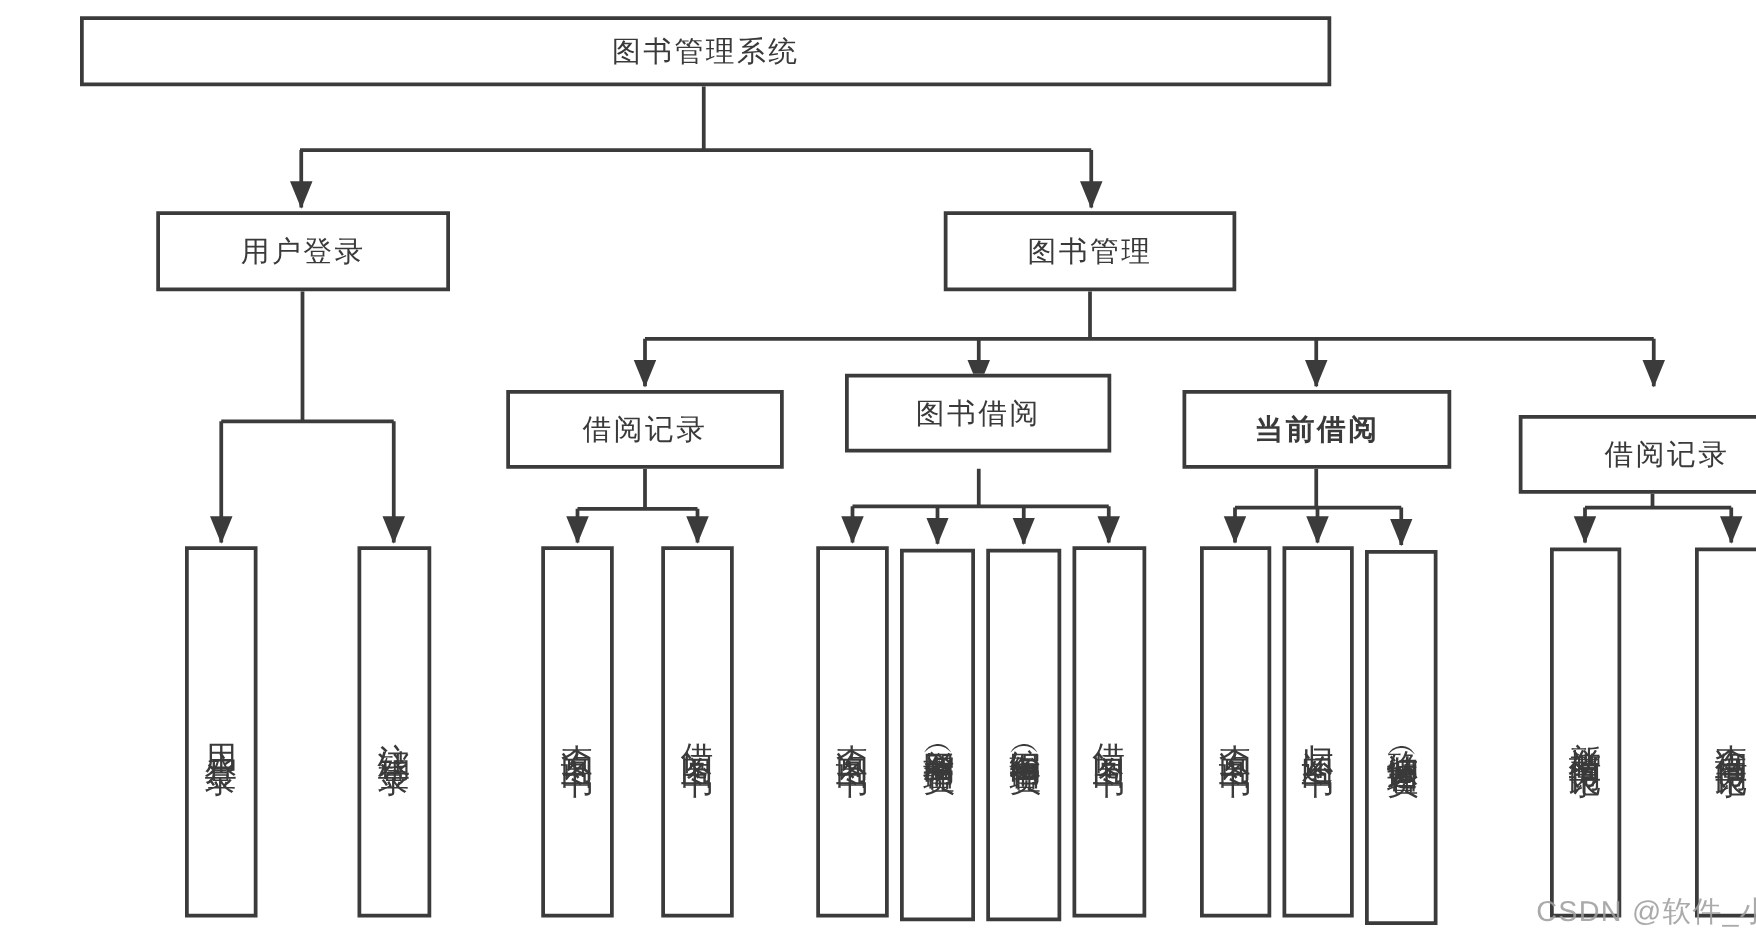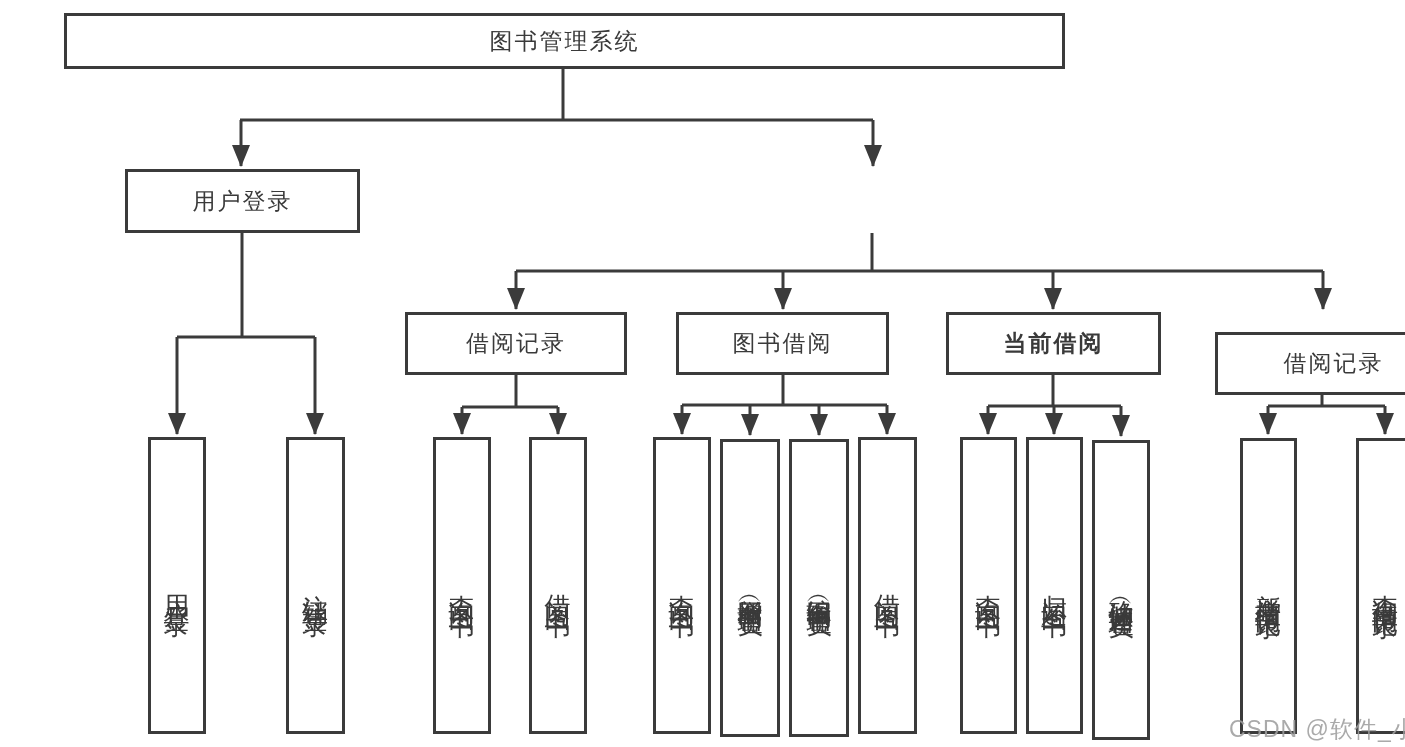--- a/index.html
+++ b/index.html
@@ -110,25 +110,28 @@
     </g>
   </svg>
 
   <div class="node" style="left:21px; top:13px; width:1001px; height:56px;">
     <span class="lbl">图书管理系统</span>
   </div>
 
   <div class="node" style="left:82px; top:169px; width:235px; height:64px;">
     <span class="lbl">用户登录</span>
   </div>
+  <div class="node" style="left:712px; top:169px; width:234px; height:64px;">
+    <span class="lbl">图书管理</span>
+  </div>
 
   <div class="node" style="left:362px; top:312px; width:222px; height:63px;">
     <span class="lbl">借阅记录</span>
   </div>
-  <div class="node" style="left:633px; top:312px; width:213px; height:63px;">
+  <div class="node" style="left:633px; top:299px; width:213px; height:63px;">
     <span class="lbl">图书借阅</span>
   </div>
   <div class="node" style="left:903px; top:312px; width:215px; height:63px;font-weight:bold;">
     <span class="lbl">当前借阅</span>
   </div>
   <div class="node" style="left:1172px; top:332px; width:215px; height:63px;padding-left:22px;">
     <span class="lbl">借阅记录</span>
   </div>
 
   <div class="node leaf" style="left:105px; top:437px; width:58px; height:297px;">

